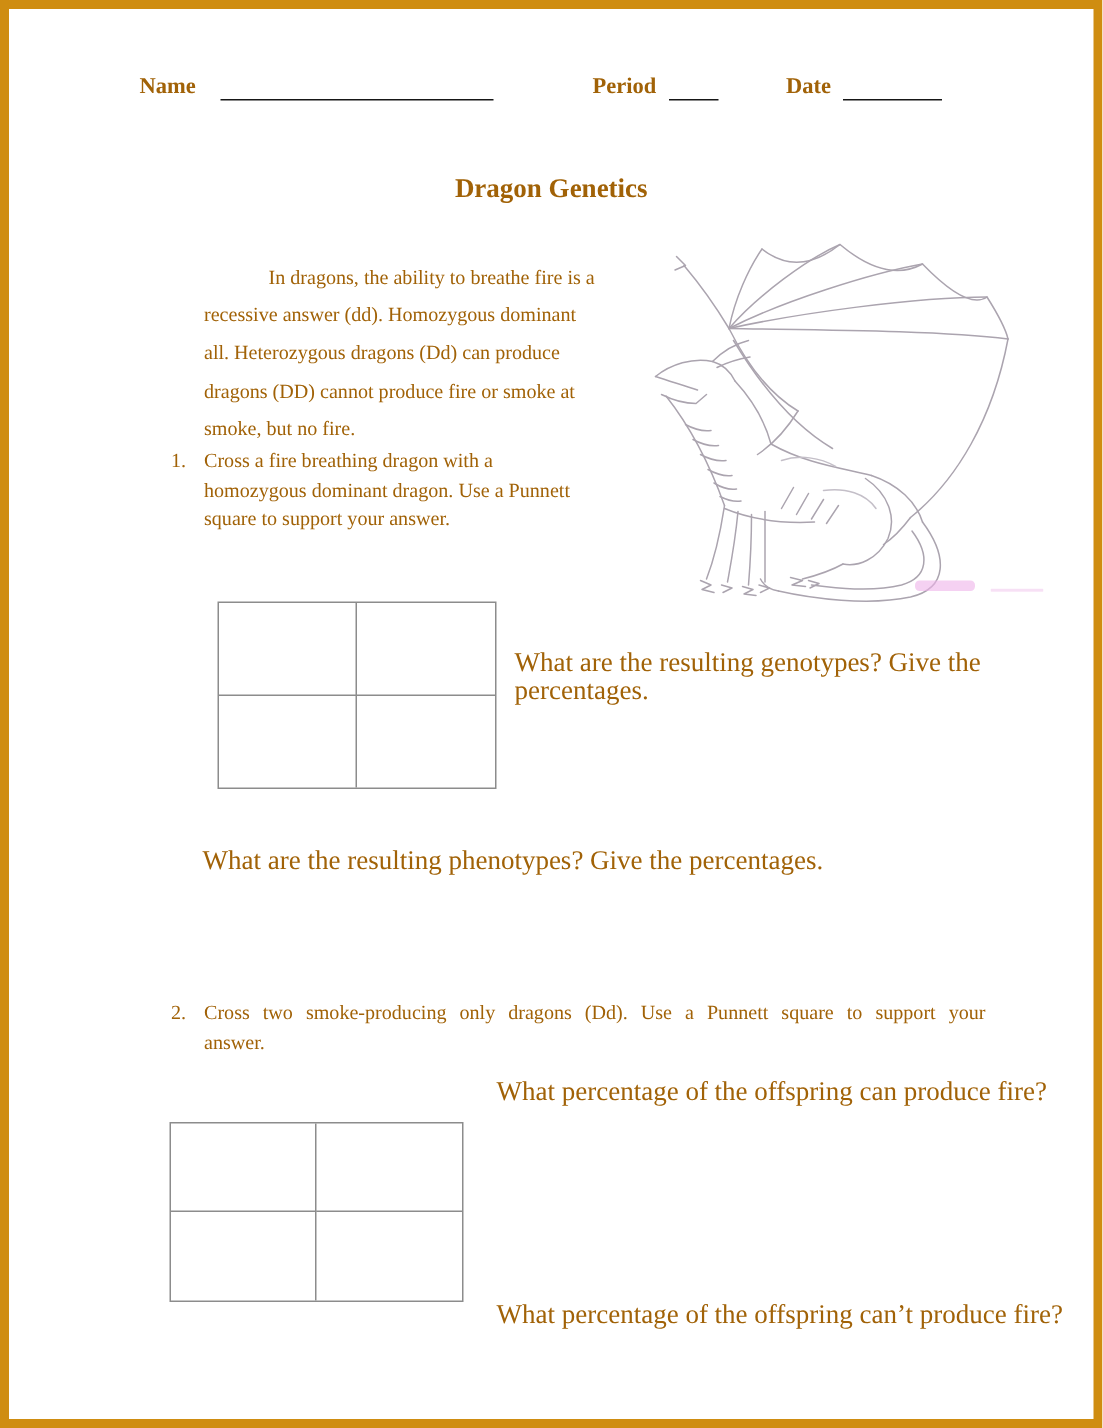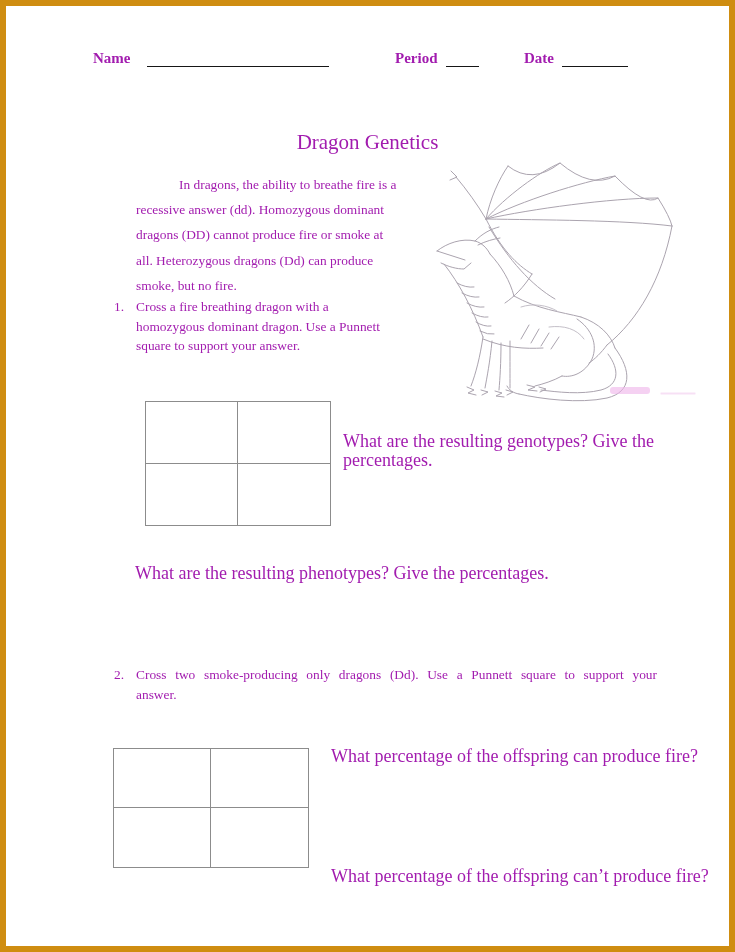--- a/index.html
+++ b/index.html
@@ -3,36 +3,36 @@
 <meta charset="utf-8">
 <style>
   html,body{margin:0;padding:0;background:#fff;}
   .page{
     position:relative;
     width:735px;height:952px;
     box-sizing:border-box;
     border:6px solid #cf8d11;
     background:#ffffff;
     font-family:"Liberation Serif","DejaVu Serif",serif;
-    color:#a21caf;
+    color:#a16207;
     overflow:hidden;
   }
   .hdr-label{
     position:absolute;top:44px;
     font-weight:bold;font-size:15px;line-height:17px;
     white-space:nowrap;
   }
   .blank{
     position:absolute;top:46px;height:14px;
     border-bottom:1.6px solid #161616;
   }
   .title{
-    position:absolute;left:0;right:0;top:109px;margin:17px;
+    position:absolute;left:0;right:0;top:109px;margin:0;
     text-align:center;
-    font-size:21px;font-weight:normal;line-height:21px;
+    font-size:18px;font-weight:bold;line-height:21px;
   }
   .intro{
     position:absolute;left:130px;top:150px;width:300px;
     font-size:13.4px;line-height:25.2px;
   }
   .intro .line{white-space:nowrap;}
   .intro .indent{padding-left:43px;margin-top:16px;}
   .qnum{
     position:absolute;left:108px;
     font-size:13.4px;line-height:19.5px;
@@ -62,21 +62,21 @@
   .punnett .cell:nth-child(1){border-right-width:1px;border-bottom-width:1px;}
   .punnett .cell:nth-child(2){border-bottom-width:1px;}
   .punnett .cell:nth-child(3){border-right-width:1px;}
   .prompt{
     position:absolute;
     font-size:18px;line-height:19px;
   }
   .prompt .line{white-space:nowrap;}
   .geno{left:337px;top:426px;width:260px;}
   .pheno{left:129px;top:558px;white-space:nowrap;}
-  .fire{left:325px;top:741px;white-space:nowrap;}
+  .fire{left:325px;top:712px;white-space:nowrap;}
   .nofire{left:325px;top:861px;white-space:nowrap;text-align:center;}
   .dragon{position:absolute;left:423px;top:151px;}
   .watermark{
     position:absolute;left:604px;top:381px;width:40px;height:7px;
     background:#efb3ea;opacity:.6;border-radius:3px;
     box-shadow:48px 3px 0 -2.5px #f3cdf0;
   }
 </style>
 </head>
 <body>
@@ -88,22 +88,22 @@
   <div class="hdr-label" style="left:389px">Period</div>
   <div class="blank" style="left:440px;width:33px"></div>
   <div class="hdr-label" style="left:518px">Date</div>
   <div class="blank" style="left:556px;width:66px"></div>
 
   <h1 class="title">Dragon Genetics</h1>
 
   <div class="intro">
     <div class="line indent">In dragons, the ability to breathe fire is a</div>
     <div class="line">recessive answer (dd). Homozygous dominant</div>
+    <div class="line">all. Heterozygous dragons (Dd) can produce</div>
     <div class="line">dragons (DD) cannot produce fire or smoke at</div>
-    <div class="line">all. Heterozygous dragons (Dd) can produce</div>
     <div class="line">smoke, but no fire.</div>
   </div>
 
   <svg class="dragon" width="285" height="245" viewBox="0 0 285 245">
     <g fill="none" stroke="#aba4af" stroke-width="1" stroke-linecap="round" stroke-linejoin="round">
 
       <path d="M27,20 C38,33 48,47 57,62"></path>
       <path d="M22,14 l6,6 l-7,3"></path>
       <path d="M57,62 C61,42 70,22 79,9"></path>
       <path d="M57,62 C76,40 110,15 131,6"></path>

